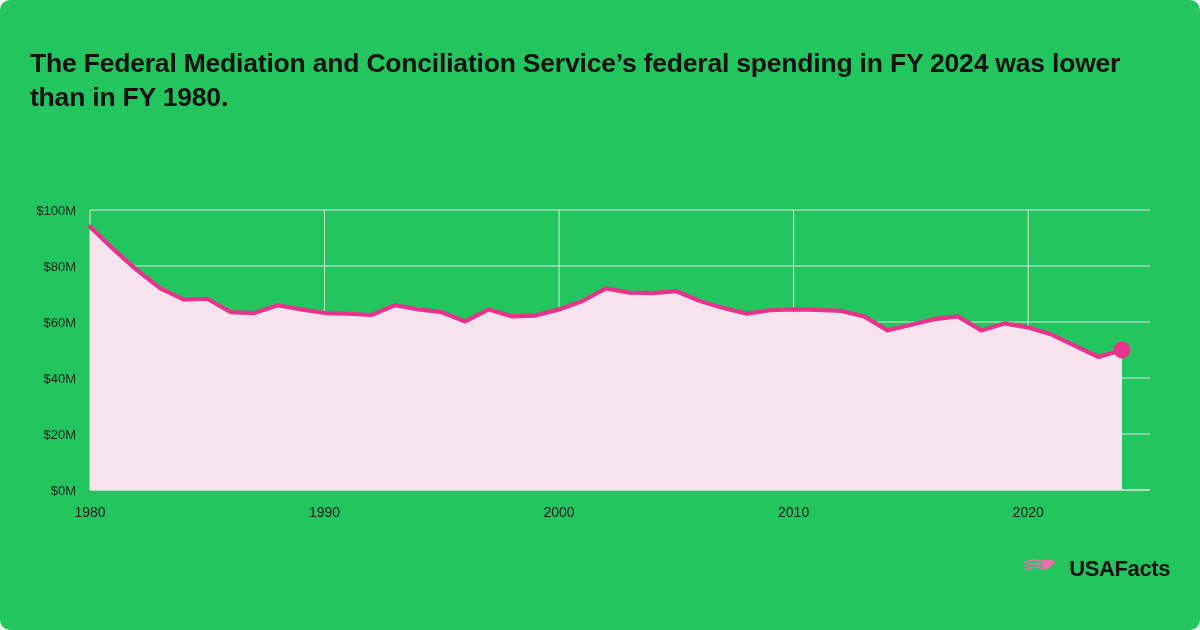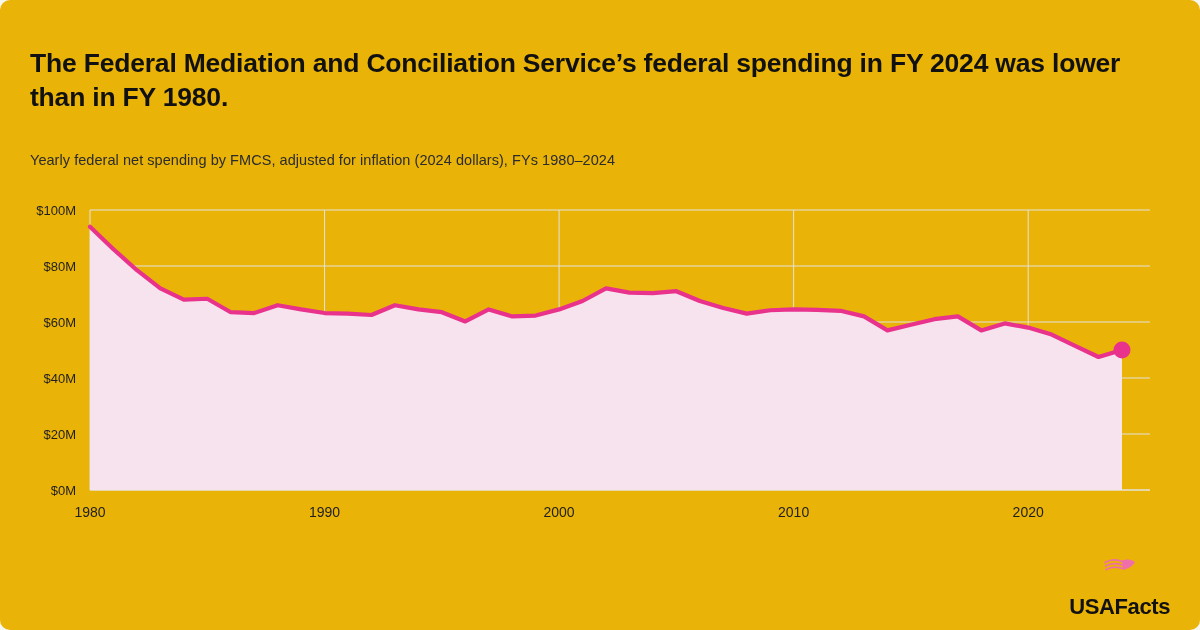--- a/index.html
+++ b/index.html
@@ -5,21 +5,21 @@
   html,body{margin:0;padding:0;}
   body{
     width:1200px;height:630px;
     background:#f7f7f2;
     font-family:"Liberation Sans","DejaVu Sans",sans-serif;
     overflow:hidden;
     position:relative;
   }
   .card{
     position:absolute;left:0;top:0;width:1200px;height:630px;
-    background:#eab308;border-radius:10px;
+    background:#22c55e;border-radius:10px;
     box-sizing:border-box;
   }
   .title{
     position:absolute;left:30px;top:46px;width:1130px;
     font-size:26.5px;font-weight:bold;line-height:1.30;
     color:#111111;letter-spacing:-0.2px;
   }
   .subtitle{
     position:absolute;left:30px;top:152px;width:1130px;
     font-size:14.5px;font-weight:normal;color:#2b2b2b;
@@ -36,33 +36,32 @@
   .xlabel{
     font-size:14px;fill:#1f1f1f;text-anchor:middle;
     font-family:"Liberation Sans","DejaVu Sans",sans-serif;
   }
   .source{
     position:absolute;left:30px;top:562px;
     font-size:13.5px;color:#1f1f1f;
   }
   .logo{
     position:absolute;right:30px;top:556px;
-    display:flex;align-items:center;gap:12px;flex-direction:column;
+    display:flex;align-items:center;gap:12px;
   }
   .logo-text{
     font-size:22px;font-weight:bold;color:#111;letter-spacing:-0.4px;
   }
 </style>
 </head>
 <body>
 
 <div class="card">
 
   <div class="title">The Federal Mediation and Conciliation Service’s federal spending in FY 2024 was lower than in FY 1980.</div>
-  <div class="subtitle">Yearly federal net spending by FMCS, adjusted for inflation (2024 dollars), FYs 1980–2024</div>
 
   <div class="chart-wrap">
     <svg class="plot-svg" id="chart-svg" width="1200" height="340" viewBox="0 0 1200 340">
       <g id="grid-group">
           <line x1="90" x2="1150" y1="294" y2="294" stroke="#e3e3dc" stroke-width="1.4"></line>
           <line x1="90" x2="1150" y1="238" y2="238" stroke="#e3e3dc" stroke-width="1"></line>
           <line x1="90" x2="1150" y1="182" y2="182" stroke="#e3e3dc" stroke-width="1"></line>
           <line x1="90" x2="1150" y1="126" y2="126" stroke="#e3e3dc" stroke-width="1"></line>
           <line x1="90" x2="1150" y1="70" y2="70" stroke="#e3e3dc" stroke-width="1"></line>
           <line x1="90" x2="1150" y1="14" y2="14" stroke="#e3e3dc" stroke-width="1"></line>

